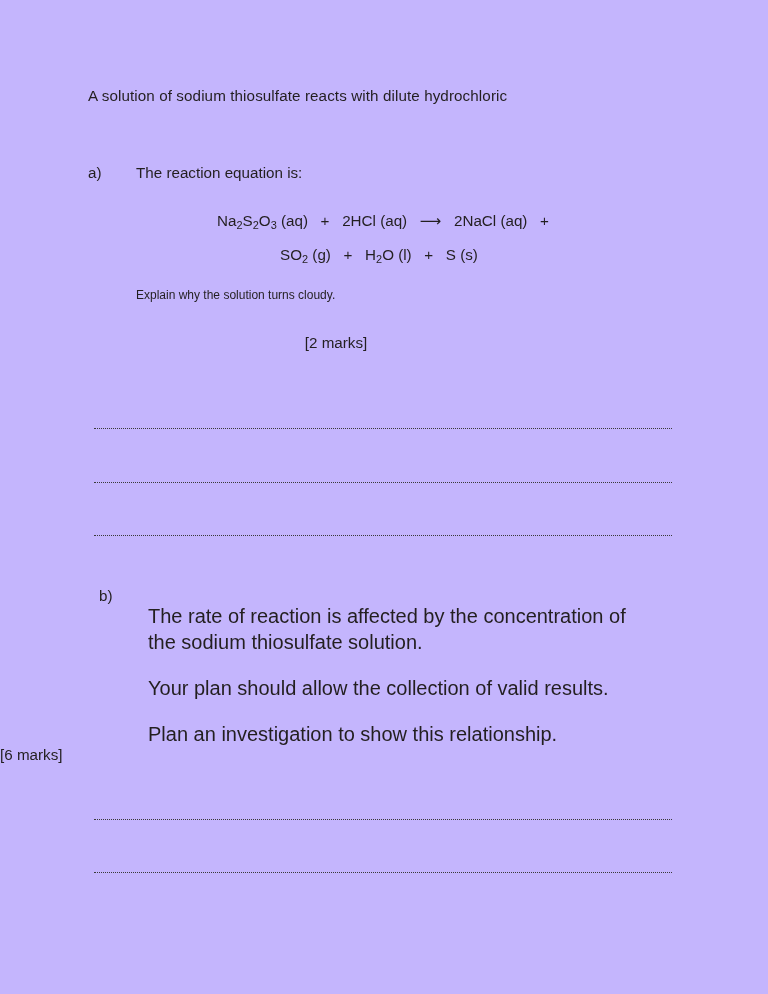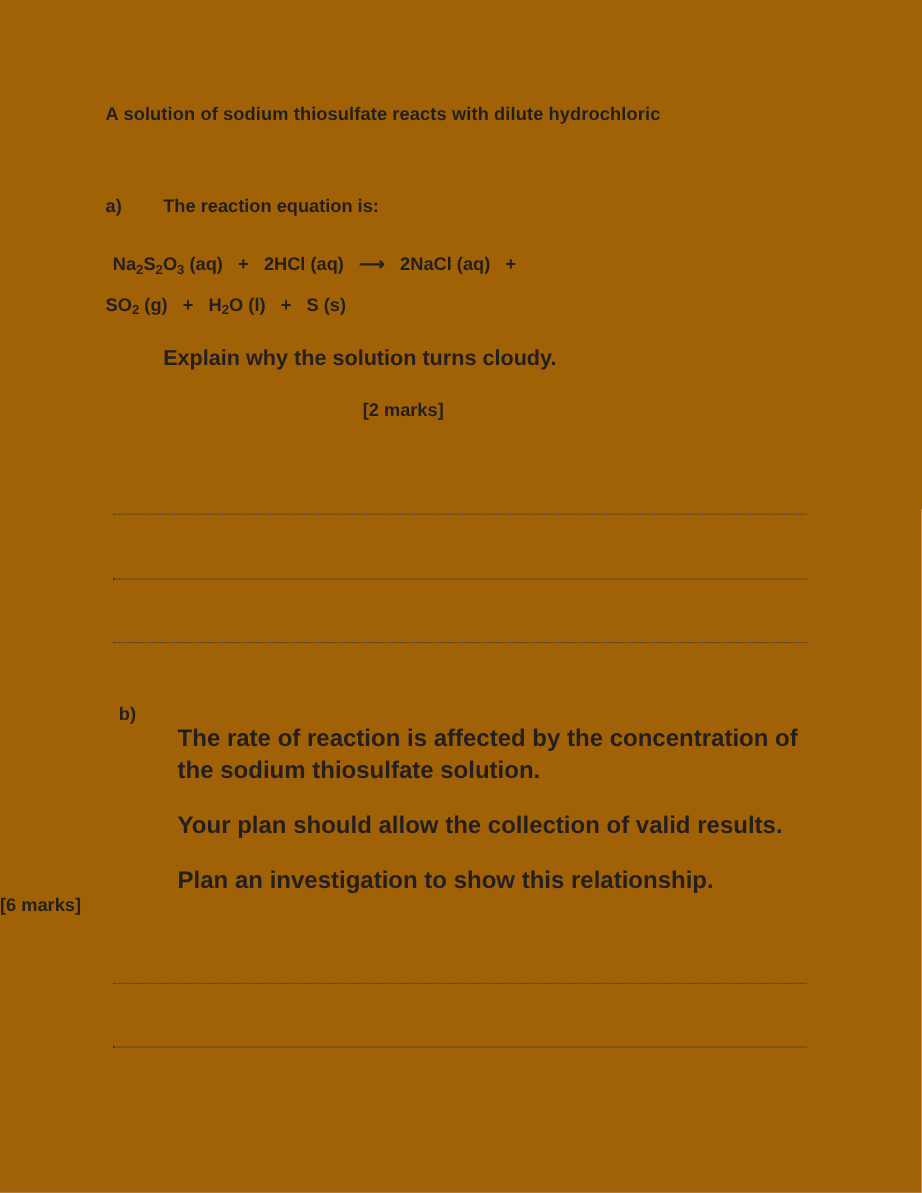--- a/index.html
+++ b/index.html
@@ -12,22 +12,21 @@
     height: 994px;
     position: relative;
     font-family: "Liberation Sans", sans-serif;
     color: #231f20;
     overflow: hidden;
   }
 
   .page {
     position: absolute;
     inset: 0;
-    background: #a16207;
-    font-weight: bold;
+    background: #c4b5fd;
   }
 
   
   .intro {
     position: absolute;
     left: 88px;
     top: 82px;
     width: 580px;
     font-size: 15.2px;
     line-height: 27px;
@@ -54,35 +53,35 @@
 
   
   .equation {
     position: absolute;
     left: 88px;
     top: 206px;
     width: 584px;
     font-size: 15.2px;
     line-height: 30px;
   }
-  .eq-line { white-space: nowrap; }
+  .eq-line { text-align: center; white-space: nowrap; }
   .eq-line-1 { padding-left: 6px; }
   .eq-line-2 { padding-right: 2px; }
   .eq-line span { white-space: pre; }
   .sub {
     font-size: 0.72em;
     vertical-align: -0.28em;
   }
   .arrow { font-size: 15px; }
 
   .explain {
     position: absolute;
     left: 136px;
     top: 288px;
-    font-size: 18px;
+    font-size: 12px;
     white-space: nowrap;
   }
 
   .marks-a {
     position: absolute;
     left: 0;
     top: 334px;
     width: 672px;
     text-align: center;
     font-size: 15.2px;

